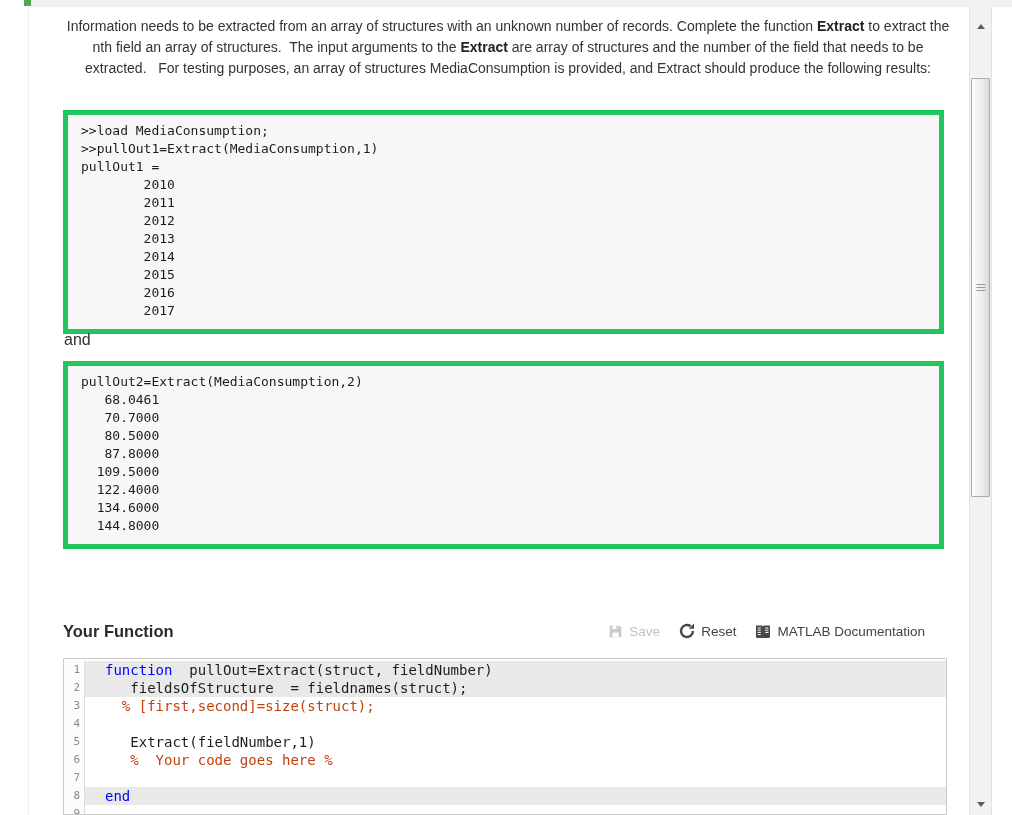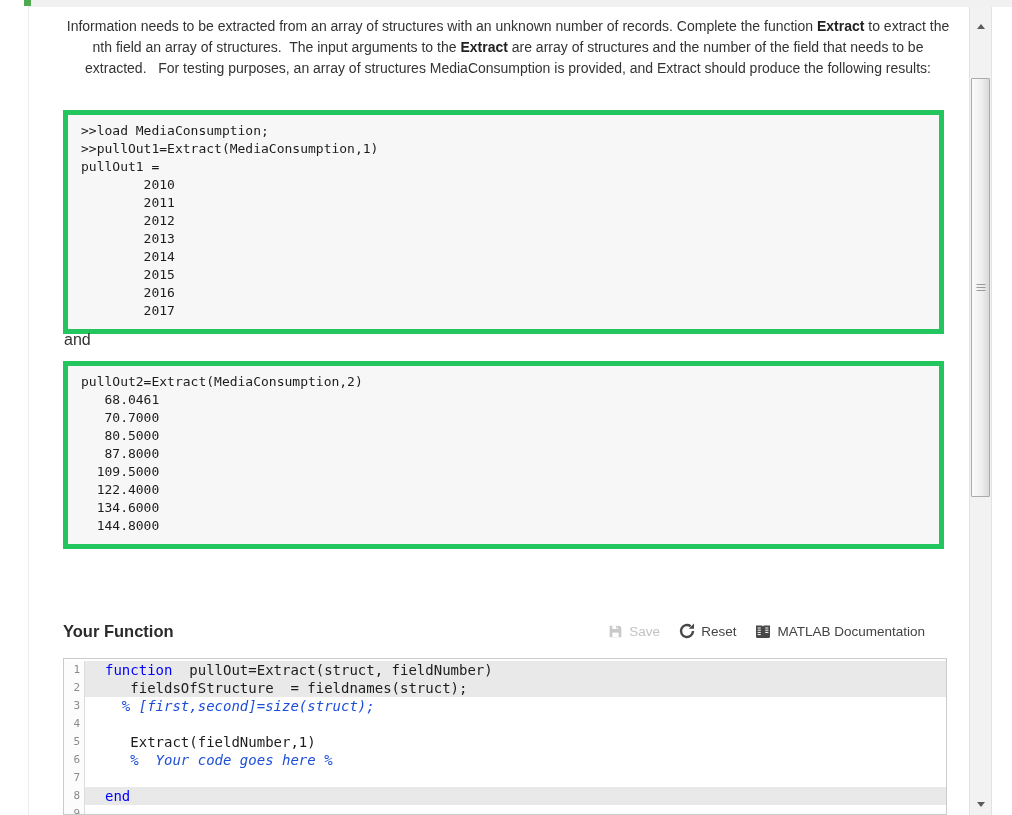--- a/index.html
+++ b/index.html
@@ -38,21 +38,21 @@
   .editor { position:absolute; left:63px; top:658px; width:884px; height:157px;
             border:1px solid #cbcbcb; background:#fff; overflow:hidden; padding-top:2px;
             font-family:"DejaVu Sans Mono", monospace; }
   .erow { display:flex; height:18px; }
   .erow.locked { background:#e9e9e9; }
   .gut { width:21px; flex:0 0 21px; background:#fcfcfc; border-right:1px solid #dcdcdc;
          color:#8a8a8a; font-size:11px; line-height:18px; text-align:right;
          padding-right:4px; }
   .ecode { white-space:pre; font-size:14px; line-height:18px; color:#1c1c1c; padding-left:20px; }
   .ecode .keyword { color:#0000ff; }
-  .ecode .comment { color:#1d4ed8;font-style:italic; }
+  .ecode .comment { color:#c2410c; }
   .ecode .plain { color:#1c1c1c; }
 
   .scroll-region { position:absolute; left:969px; top:7px; width:23px; height:808px;
                    background:#f2f2f2; border-left:1px solid #e2e2e2; border-right:1px solid #e2e2e2; }
   .scroll-up, .scroll-down { position:absolute; left:0; width:21px; height:22px;
                              display:flex; align-items:center; justify-content:center; cursor:pointer; }
   .scroll-up { top:8px; }
   .scroll-down { bottom:0px; }
   .tri-up { width:0; height:0; border-left:4px solid transparent; border-right:4px solid transparent;
             border-bottom:5px solid #5c5c5c; }

